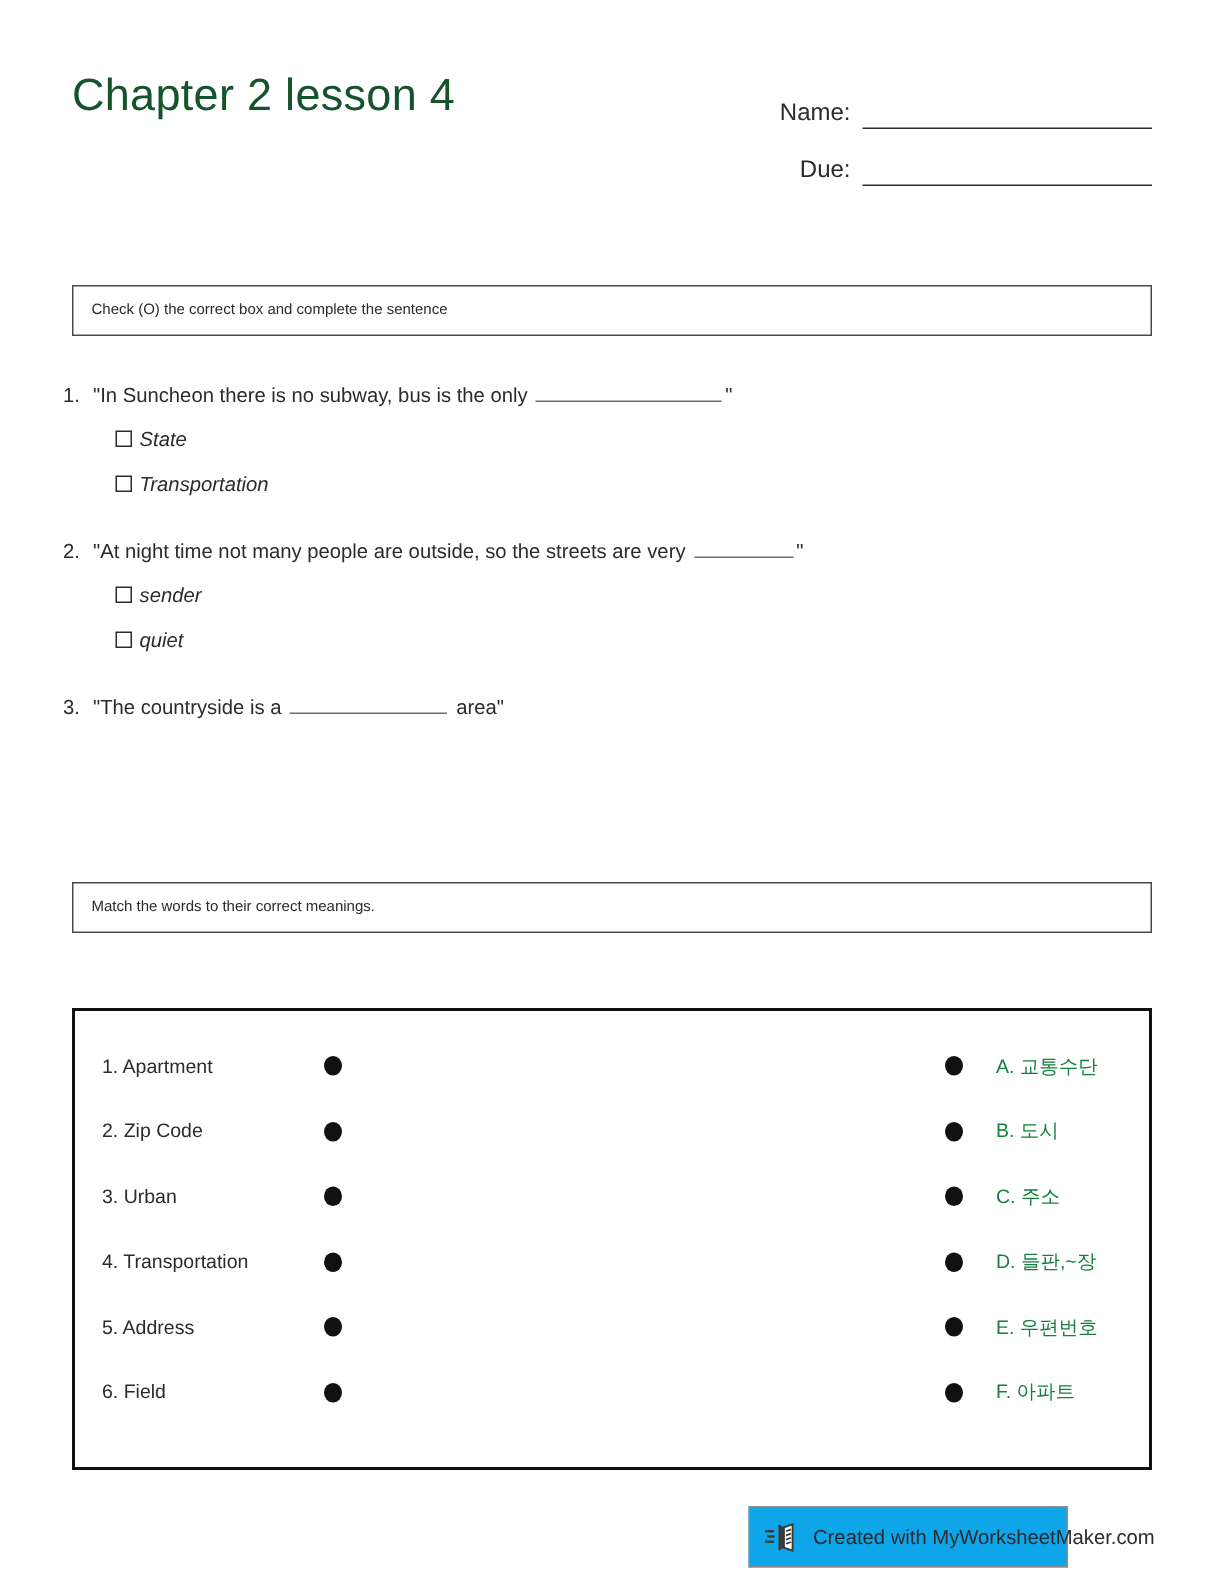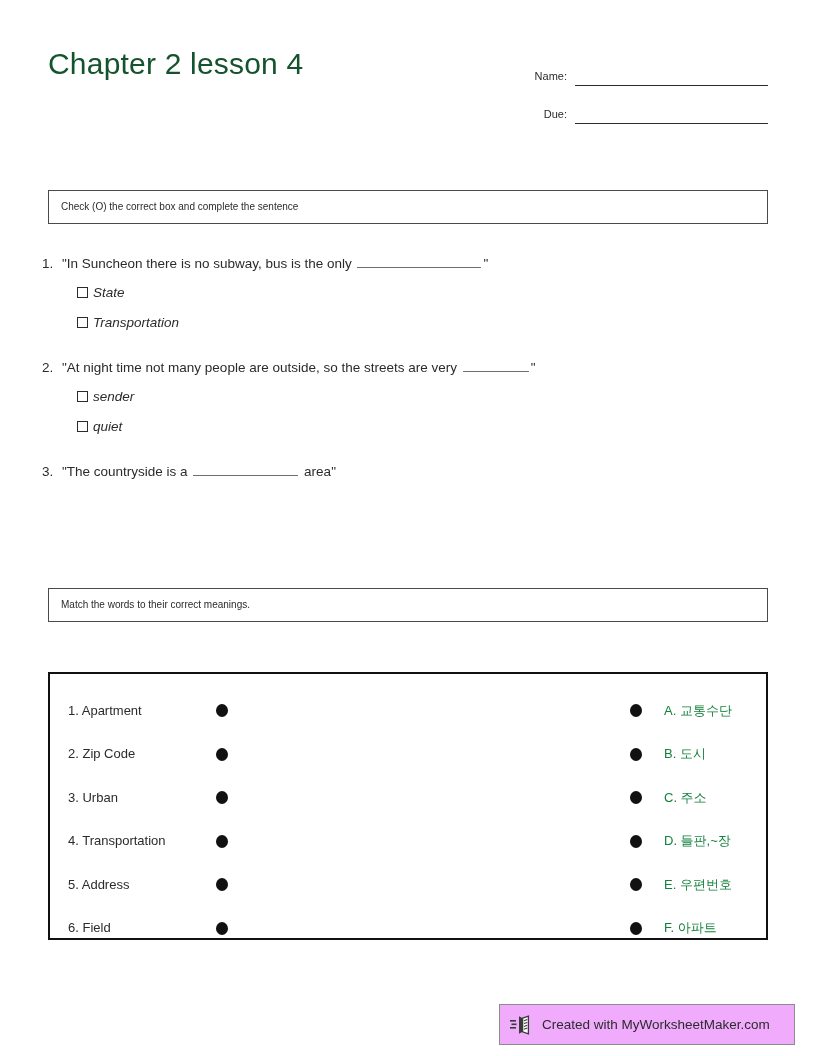--- a/index.html
+++ b/index.html
@@ -48,21 +48,21 @@
     top: 4px;
     width: 290px;
   }
   .meta-row {
     display: flex;
     align-items: flex-end;
     justify-content: flex-end;
     height: 38px;
   }
   .meta-label {
-    font-size: 11px;
+    font-size: 16px;
     line-height: 20px;
     color: #2b2b2b;
     padding-right: 8px;
     white-space: nowrap;
   }
   .meta-line {
     width: 193px;
     border-bottom: 1.3px solid #2b2b2b;
     height: 19px;
   }
@@ -151,21 +151,21 @@
     padding-left: 5px;
     white-space: nowrap;
   }
 
   
   .match-box {
     position: absolute;
     left: 48px;
     right: 48px;
     top: 672px;
-    height: 268px;
+    height: 308px;
     border: 2.2px solid #111111;
     box-sizing: border-box;
   }
   .match-rows {
     position: absolute;
     left: 0;
     right: 0;
     top: 22px;
     padding: 0 18px;
   }
@@ -209,27 +209,27 @@
     border-radius: 50%;
     background: #111111;
     flex: 0 0 12px;
   }
 
   
   .footer-badge {
     position: absolute;
     left: 499px;
     top: 1004px;
-    width: 296px;
+    width: 213px;
     height: 41px;
     border: 1px solid #8c8c8c;
     box-sizing: border-box;
     display: flex;
     align-items: center;
-    background: #f0abfc;
+    background: #0ea5e9;
   }
   .footer-logo {
     width: 26px;
     height: 24px;
     margin-left: 9px;
     flex: 0 0 26px;
     display: block;
   }
   .footer-text {
     font-size: 13.5px;

